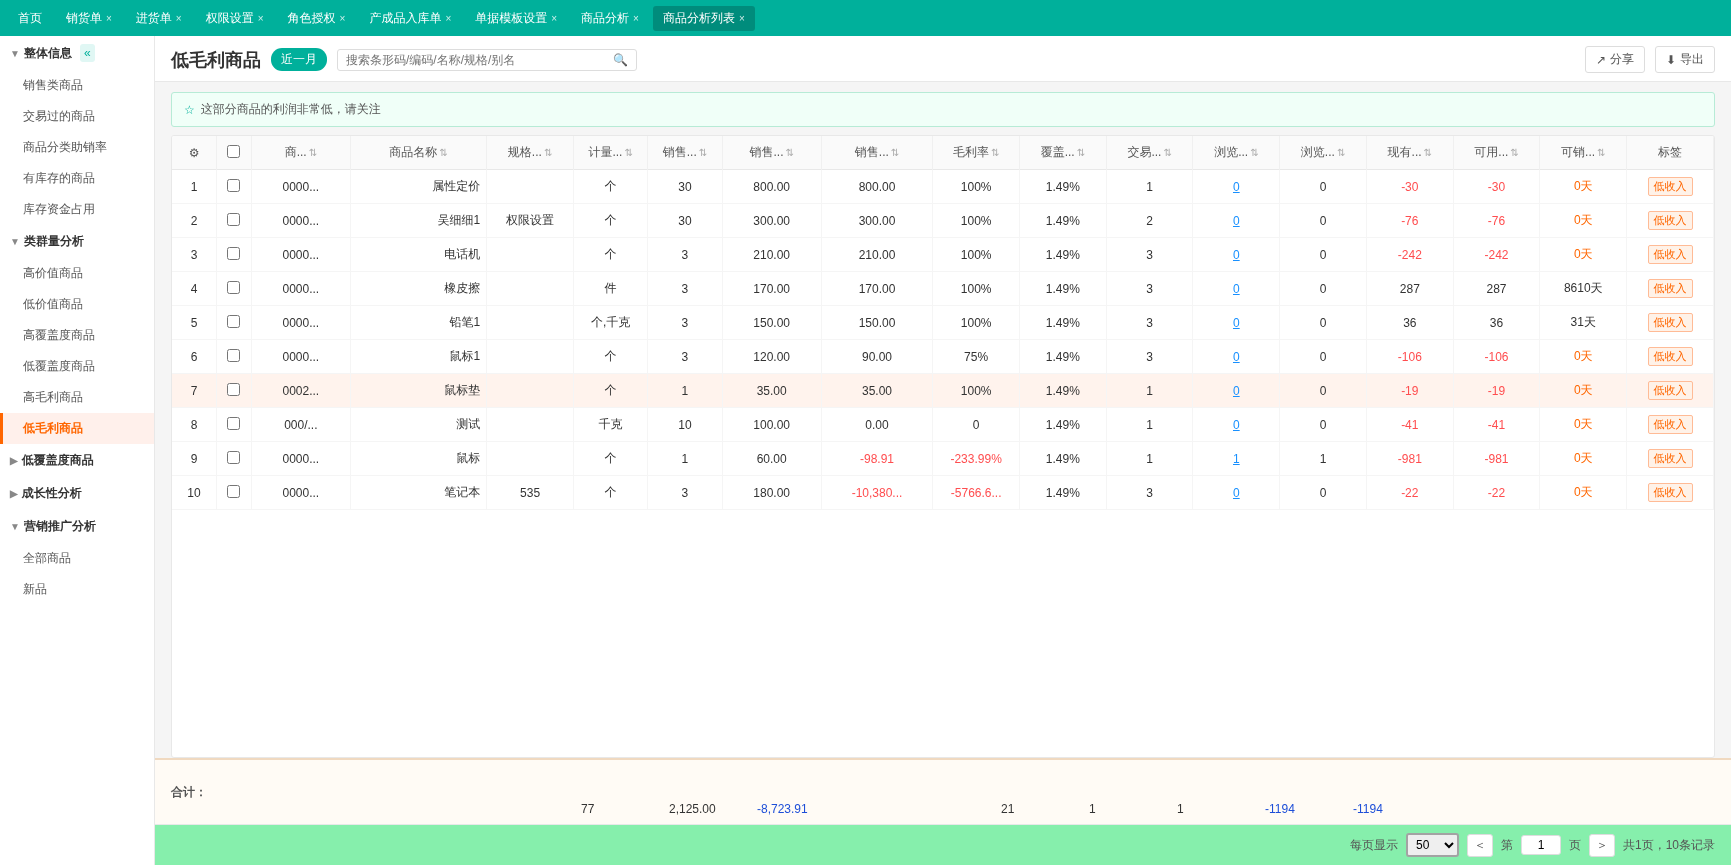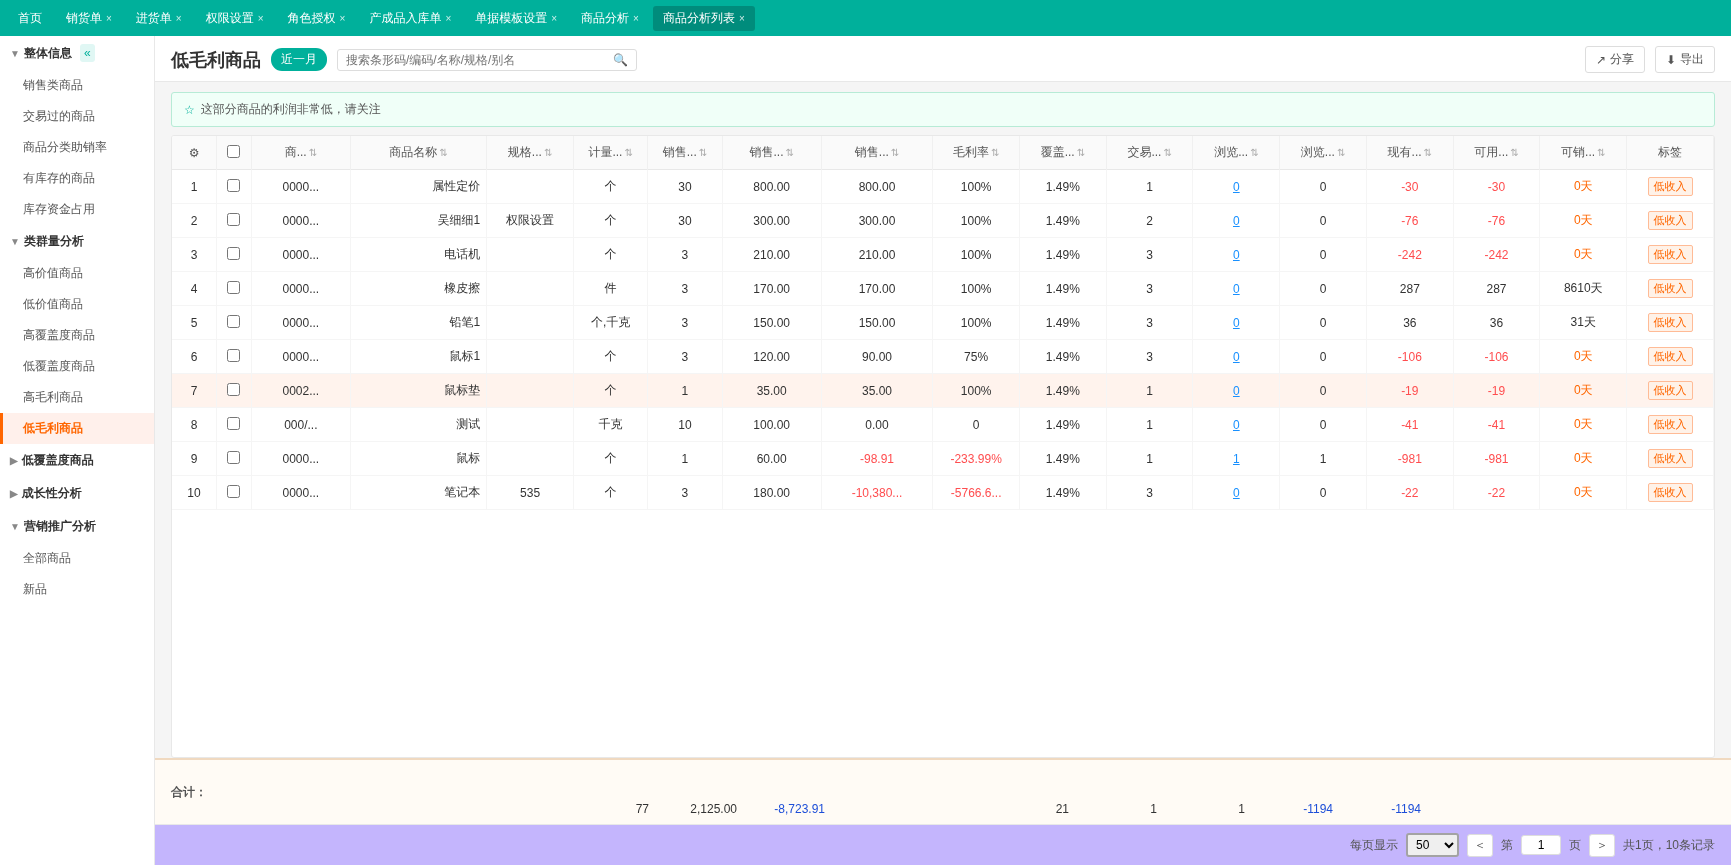--- a/index.html
+++ b/index.html
@@ -213,30 +213,30 @@
       background: #fffbf5;
       border-top: 2px solid #f0d9c0;
       padding: 8px 16px;
       display: flex;
       align-items: center;
       gap: 8px;
     }
     .footer-label { color: #555; font-weight: bold; text-align: right; }
     .footer-cell {
       min-width: 80px;
-      text-align: right;
+      text-align: left;
       color: #333;
       padding: 0 6px;
       margin-top: 34px;
     }
     .footer-cell.red { color: #1d4ed8; }
 
     
     .pagination-bar {
-      background: #c4b5fd;
+      background: #86efac;
       border-top: 1px solid #e8e8e8;
       padding: 8px 16px;
       display: flex;
       align-items: center;
       justify-content: flex-end;
       gap: 8px;
     }
     .pagination-label { color: #555; }
     .page-size-select {
       border: 2px solid #a3a3a3;

